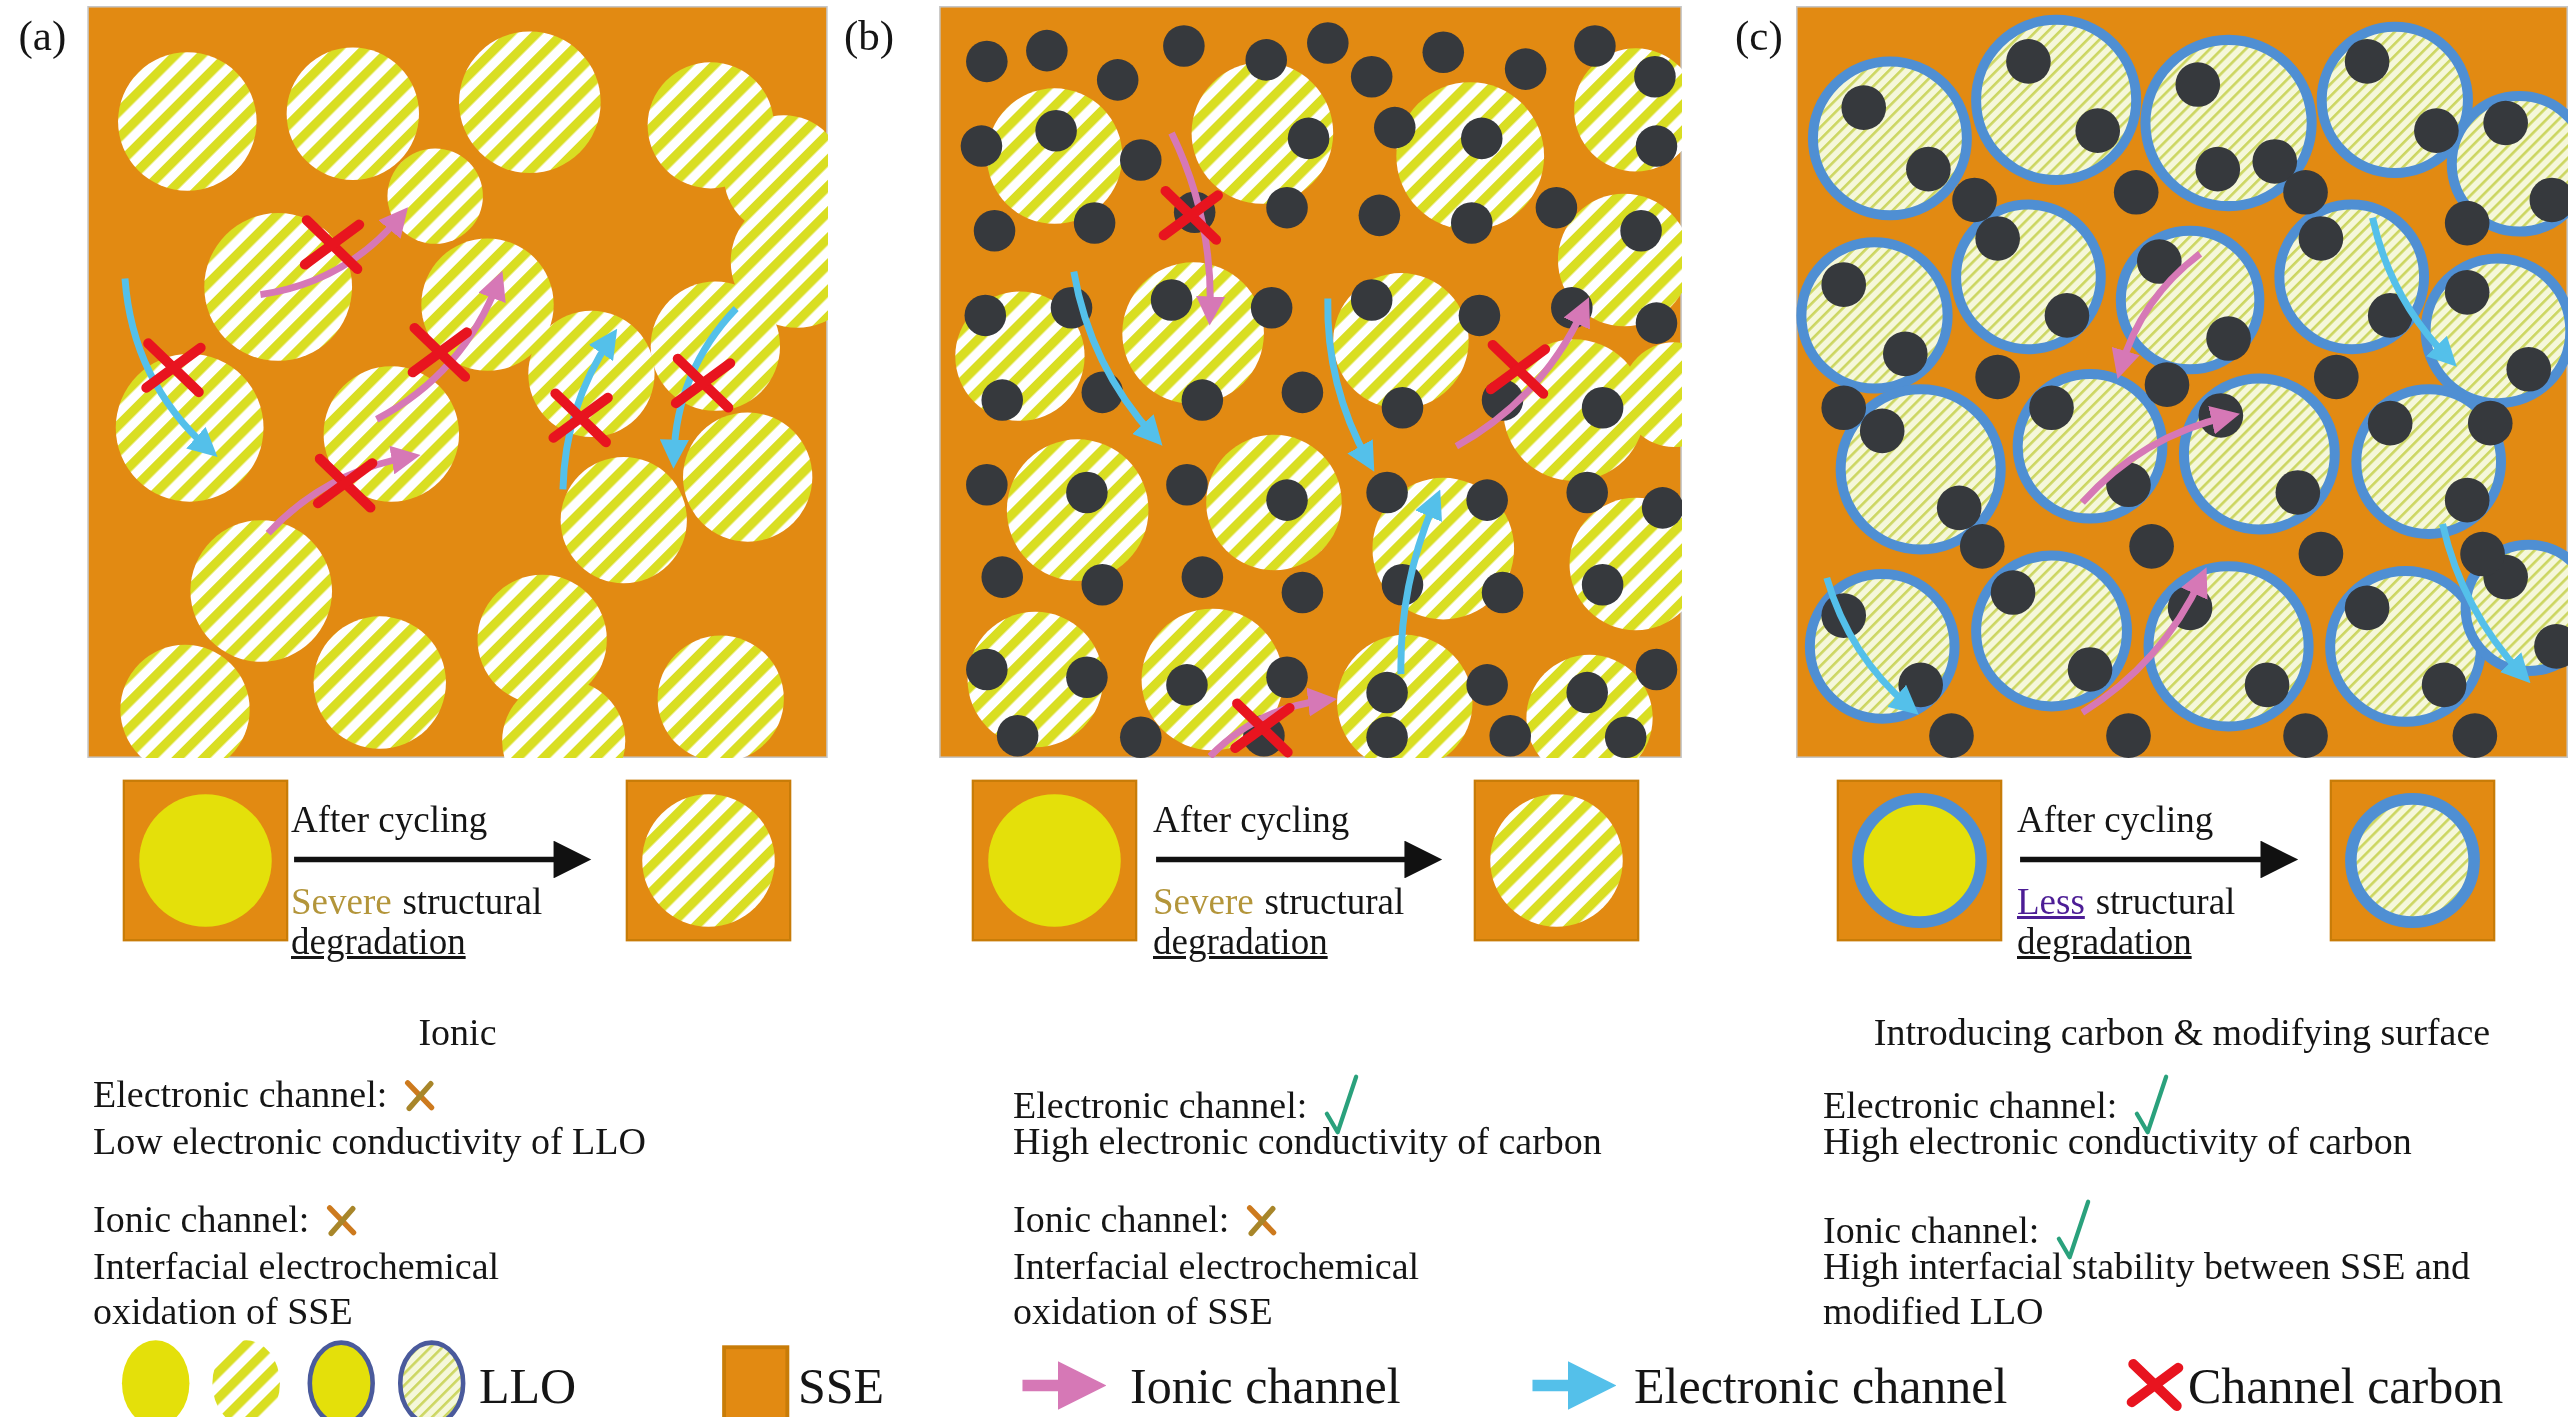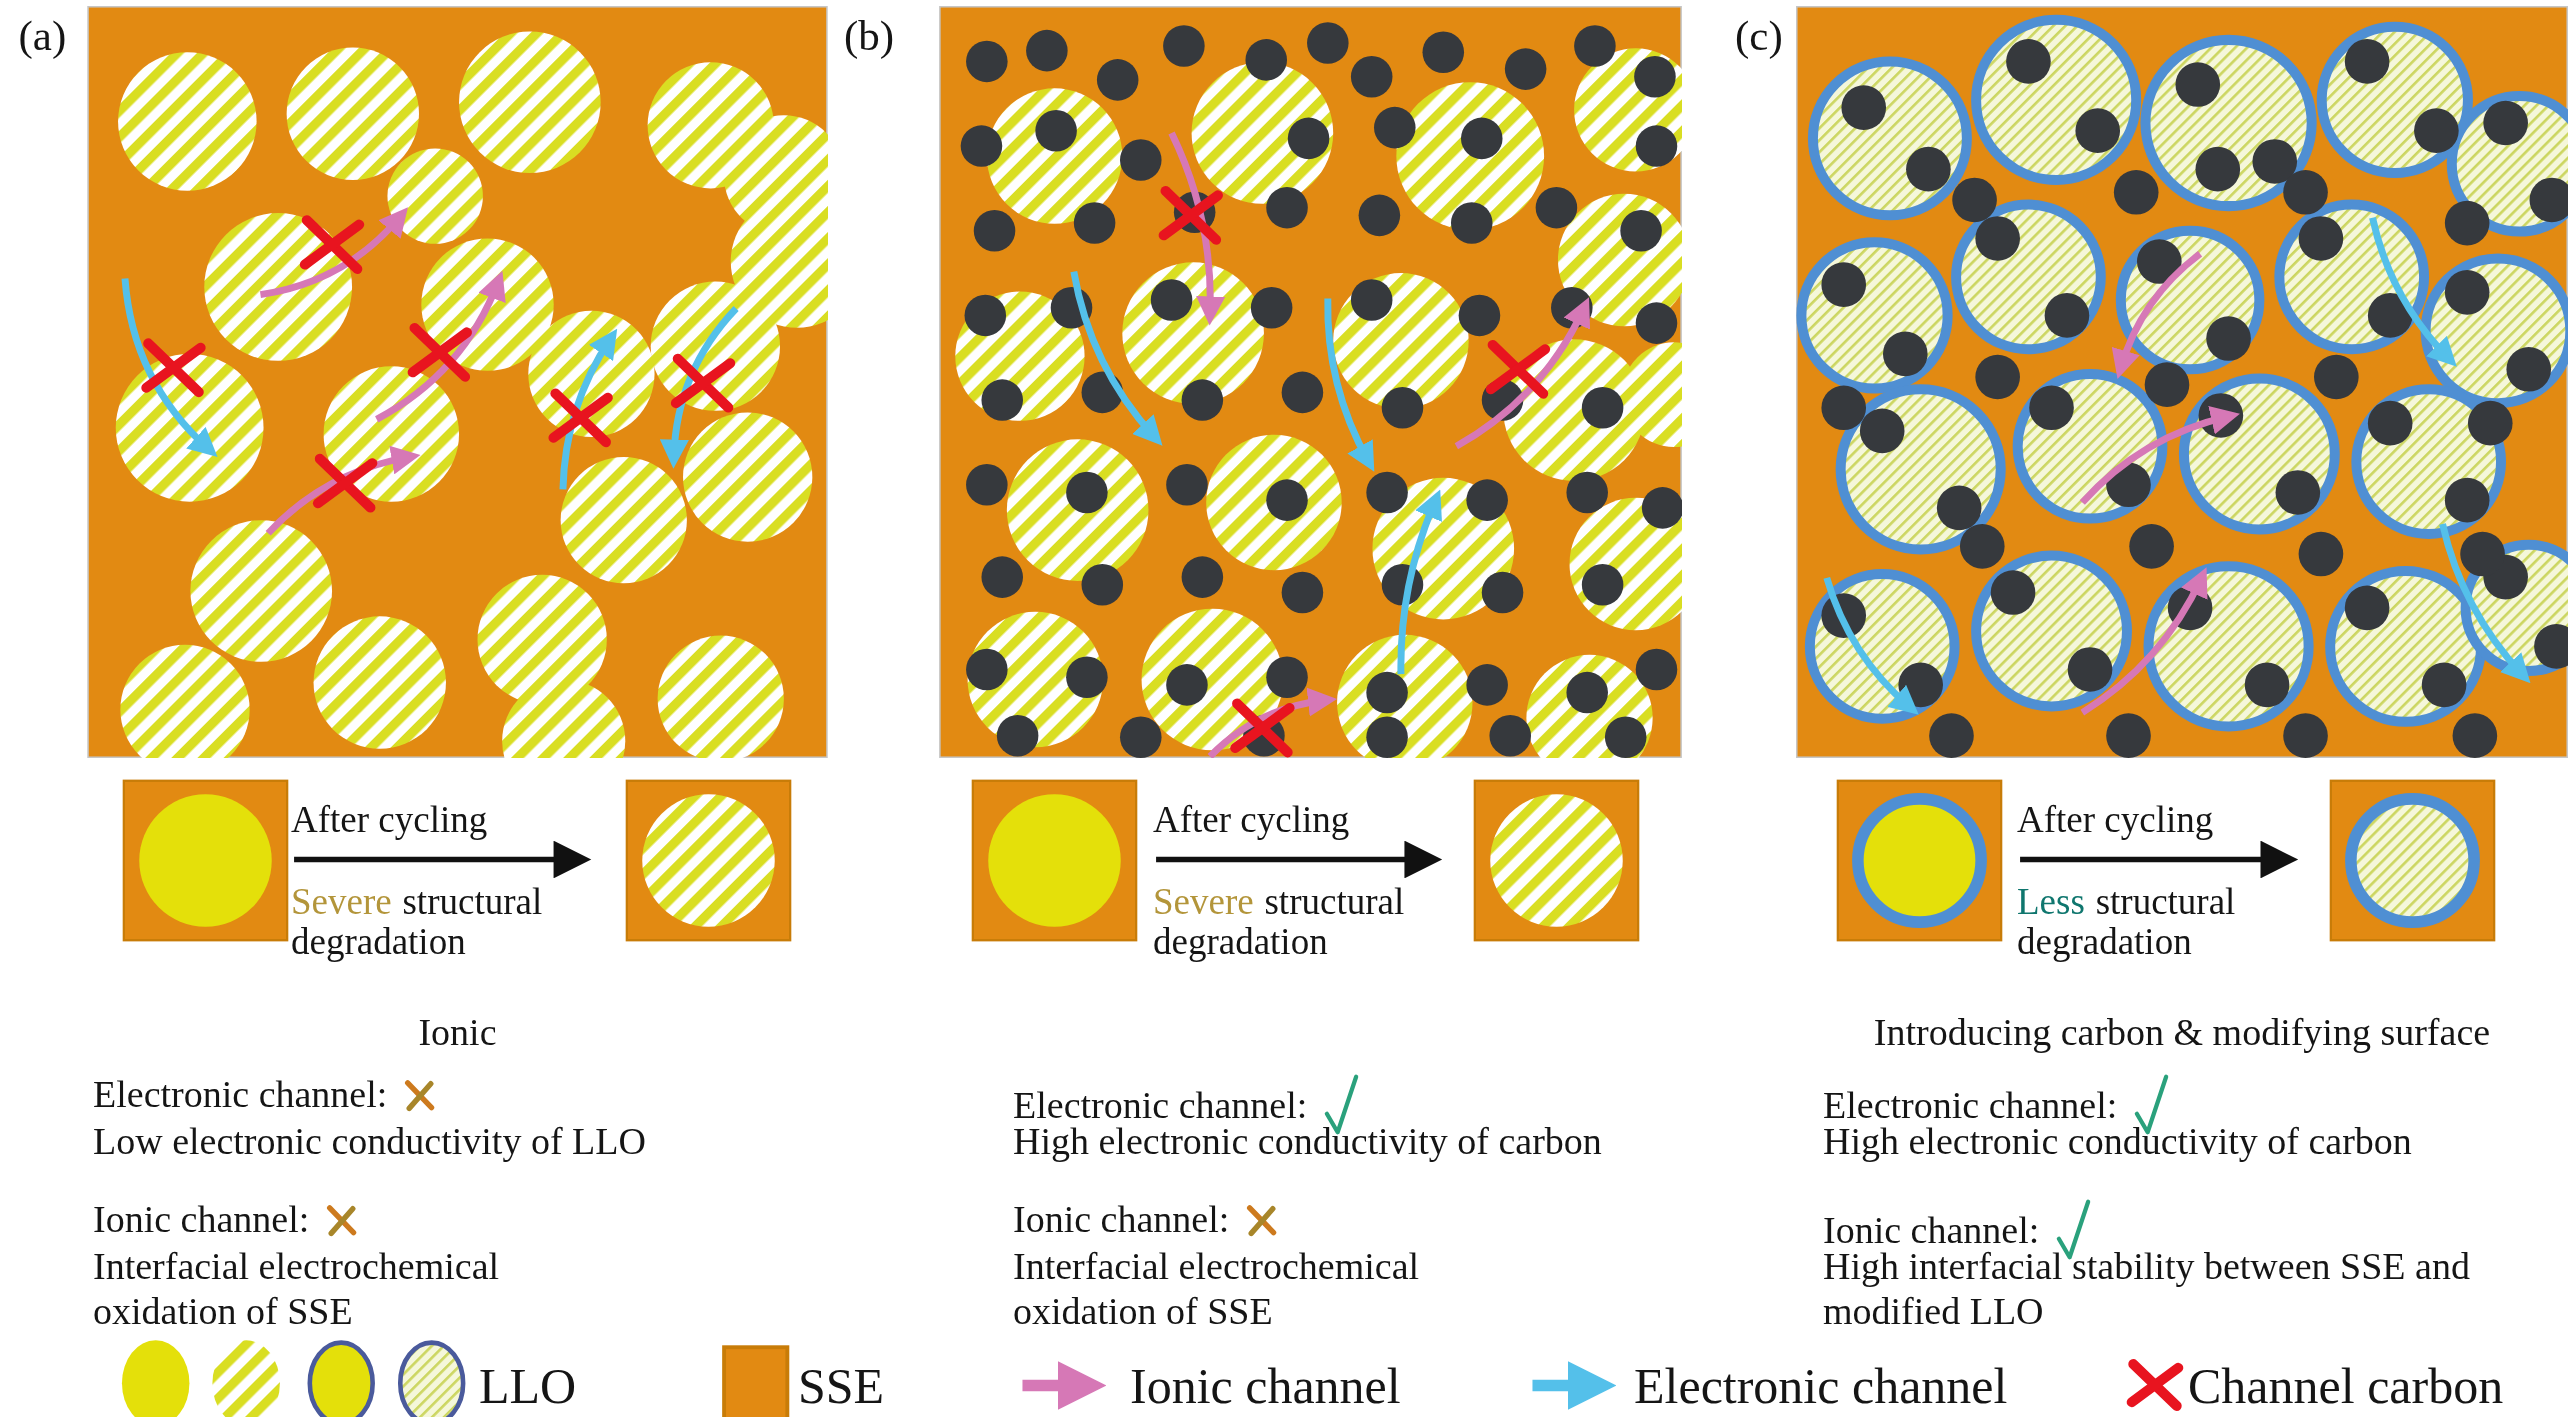--- a/index.html
+++ b/index.html
@@ -11,21 +11,21 @@
   #scene-0{left:87px} #scene-1{left:939px} #scene-2{left:1796px}
   .mini{position:absolute;top:780px;display:block;}
   #mini-0-l{left:123px} #mini-0-r{left:626px}
   #mini-1-l{left:972px} #mini-1-r{left:1474px}
   #mini-2-l{left:1837px} #mini-2-r{left:2330px}
   .cyc{position:absolute;top:798px;}
   #cyc-0{left:291px;width:326px} #cyc-1{left:1153px;width:315px} #cyc-2{left:2017px;width:307px}
   .cyc-label{font-size:37px;line-height:43px;}
   .cyc-arrow{display:block;margin:3.1px auto 0;height:31px;}
   .cyc-line2{margin-top:7px;font-size:37px;line-height:40px;}
-  .cyc-line3{font-size:37px;line-height:40px;}
+  .cyc-line3{font-size:37px;line-height:40px;text-decoration:underline;}
   .sev{margin-right:10.8px;}
   .title{position:absolute;top:1010px;font-size:38px;text-align:center;}
   #title-0{left:87px;width:741px} #title-1{left:939px;width:743px} #title-2{left:1796px;width:772px}
   .notes{position:absolute;top:1072px;font-size:38px;width:805px;margin-left:48px;}
   #notes-0{left:45px} #notes-1{left:965px} #notes-2{left:1775px}
   .note-head{height:45px;line-height:45px;white-space:nowrap;}
   .mark{display:inline-block;margin-left:15.4px;}
   .note-line{line-height:42px;margin-top:3.1px;white-space:nowrap;}
   .note + .note{margin-top:35px;}
   .legend-label{position:absolute;top:1363px;font-size:50px;line-height:46px;white-space:nowrap;}
@@ -360,21 +360,21 @@
       <span class="sev" style="color: rgb(179, 149, 58);">Severe</span><span>structural</span>
     </div>
     <div class="cyc-line3">degradation</div>
   </div>
   <div class="cyc" id="cyc-2">
     <div class="cyc-label">After cycling</div>
     <svg class="cyc-arrow" width="307" height="31" viewBox="0 0 399 40">
         <line x1="4" y1="20" x2="341" y2="20" stroke="#111111" stroke-width="7" marker-end="url(#mkBlack)"></line>
       </svg>
     <div class="cyc-line2">
-      <span class="sev" style="color: #0f766e;">Less</span><span>structural</span>
+      <span class="sev" style="color: #4c1d95; text-decoration: underline;">Less</span><span>structural</span>
     </div>
     <div class="cyc-line3">degradation</div>
   </div>
 
   <div class="title" id="title-0">Ionic</div>
   <div class="title" id="title-2">Introducing carbon &amp; modifying surface</div>
 
   <div class="notes" id="notes-0">
     <div class="note">
       <div class="note-head"><span>Electronic channel:</span><span class="mark"><svg width="34" height="37" viewBox="0 0 44 48" style="vertical-align:-6.2px;overflow:visible">

